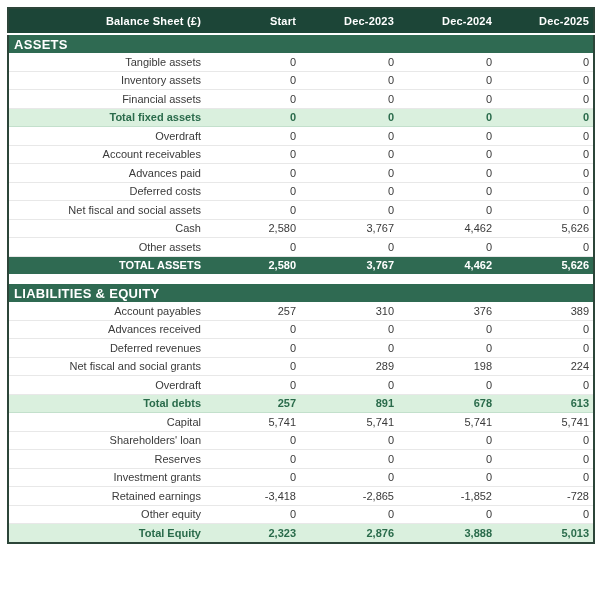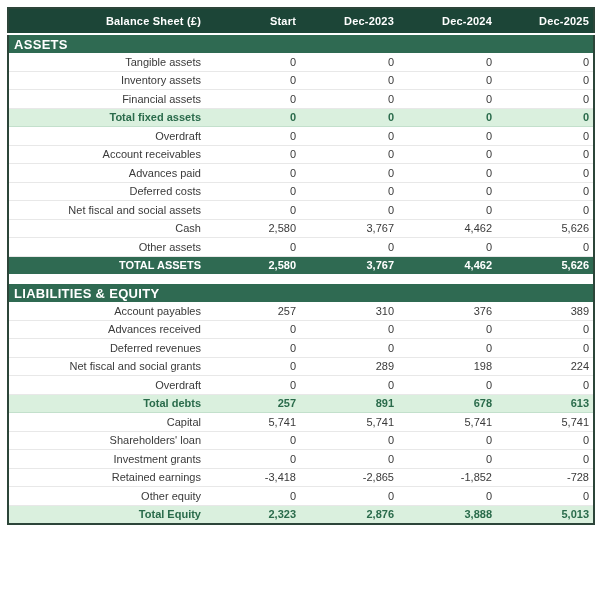--- a/index.html
+++ b/index.html
@@ -256,20 +256,27 @@
           <td class="val">5,741</td>
         </tr>
         <tr class="row-normal">
           <td class="label">Shareholders' loan</td>
           <td class="val">0</td>
           <td class="val">0</td>
           <td class="val">0</td>
           <td class="val">0</td>
         </tr>
         <tr class="row-normal">
+          <td class="label">Reserves</td>
+          <td class="val">0</td>
+          <td class="val">0</td>
+          <td class="val">0</td>
+          <td class="val">0</td>
+        </tr>
+        <tr class="row-normal">
           <td class="label">Investment grants</td>
           <td class="val">0</td>
           <td class="val">0</td>
           <td class="val">0</td>
           <td class="val">0</td>
         </tr>
         <tr class="row-normal">
           <td class="label">Retained earnings</td>
           <td class="val">-3,418</td>
           <td class="val">-2,865</td>

